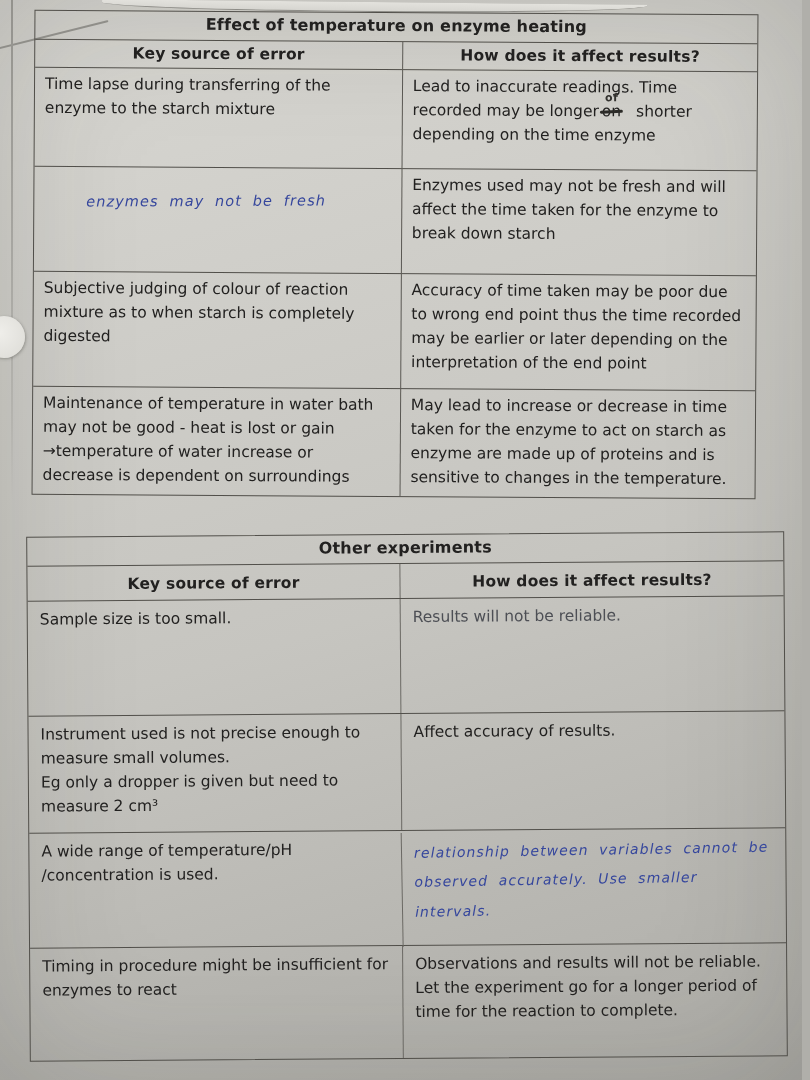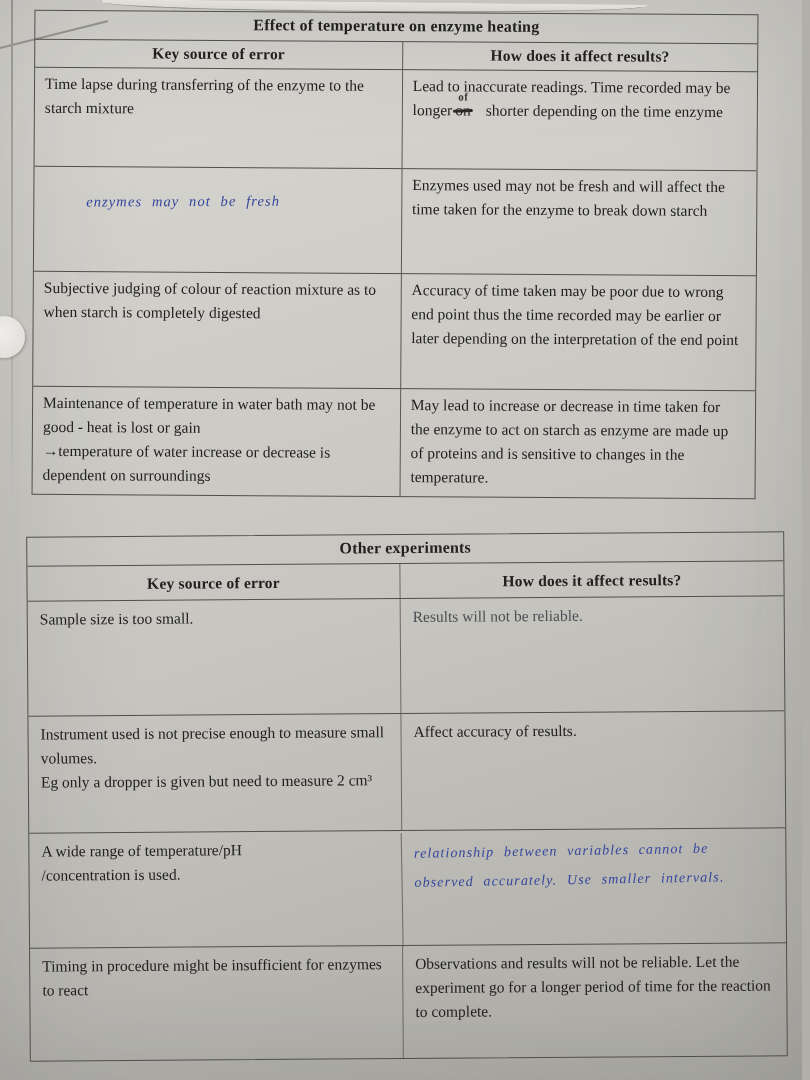--- a/index.html
+++ b/index.html
@@ -6,21 +6,20 @@
   body{
     width:810px;height:1080px;
     font-family:"DejaVu Sans", sans-serif;
     background:#b0afaa;
     overflow:hidden;
   }
   .photo{
     position:relative;width:802px;height:1080px;overflow:hidden;
     background:linear-gradient(163deg,#d8d7d2 0%,#cfcec9 28%,#c6c5c0 55%,#b7b6b1 82%,#aeada8 100%);
     box-shadow:inset 0 0 140px rgba(40,40,35,.18);
-    font-family:Liberation Serif, serif;
   }
   
   .edge-top{
     position:absolute;left:102px;top:2px;width:545px;height:9px;
     background:linear-gradient(#e3e2dd,#d6d5d0);
     border-bottom:1.6px solid #8d8c87;
     border-radius:0 0 55% 40%/0 0 9px 7px;
     transform:rotate(.6deg);
   }
   .edge-corner{

